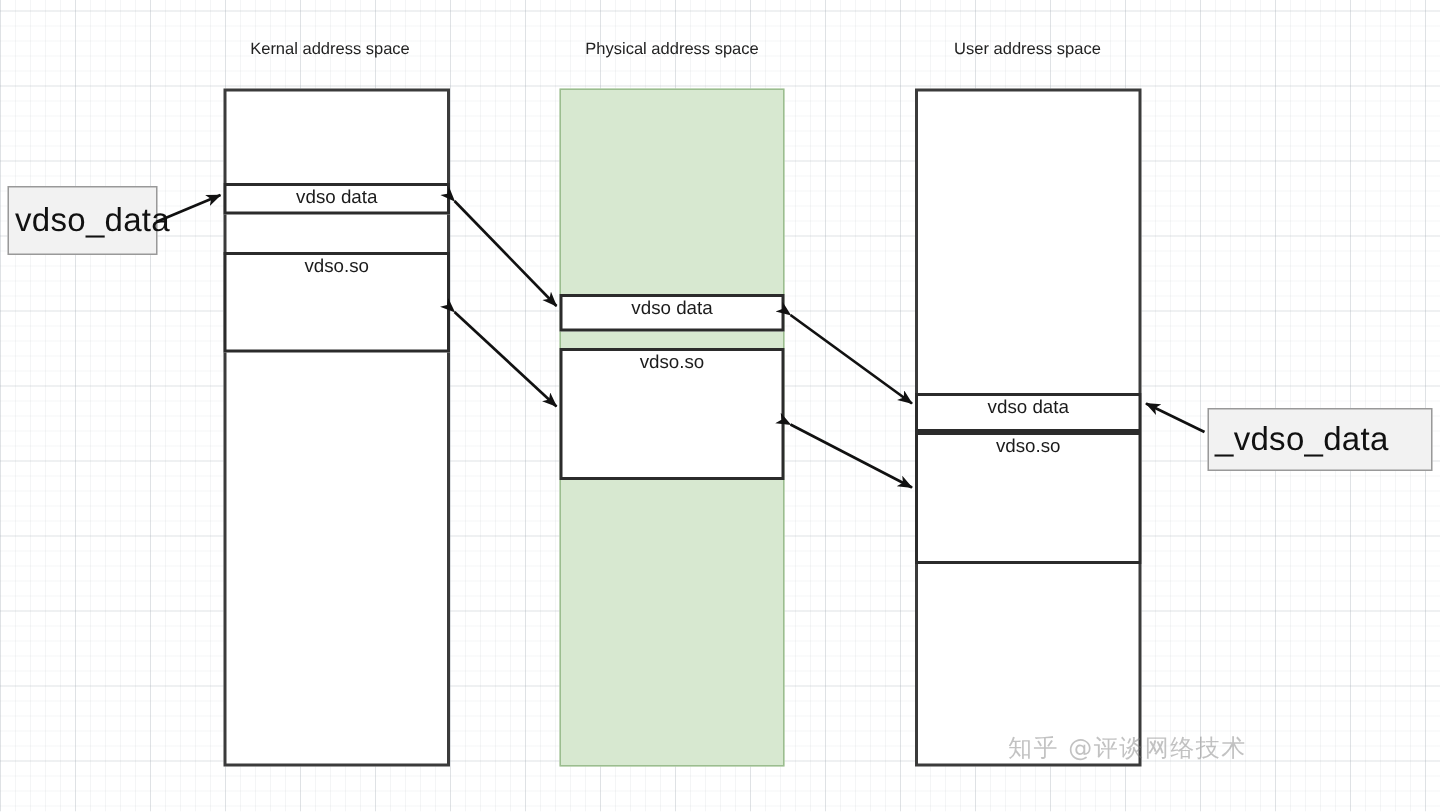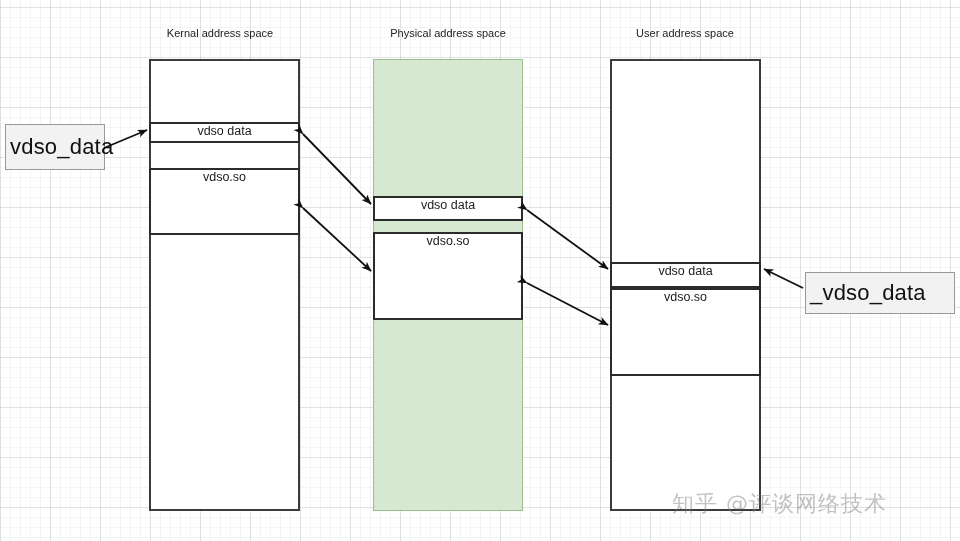--- a/index.html
+++ b/index.html
@@ -81,21 +81,21 @@
     position: absolute;
     left: 0; top: 0;
     width: 960px;
     height: 541px;
     overflow: visible;
     pointer-events: none;
   }
 
   .watermark {
     position: absolute;
-    font-size: 22px;
+    font-size: 16px;
     color: rgba(120,120,120,0.45);
     white-space: nowrap;
     letter-spacing: 1px;
     font-family: "DejaVu Sans", sans-serif;
   }
 </style>
 </head>
 <body>
 
 <div id="stage">

